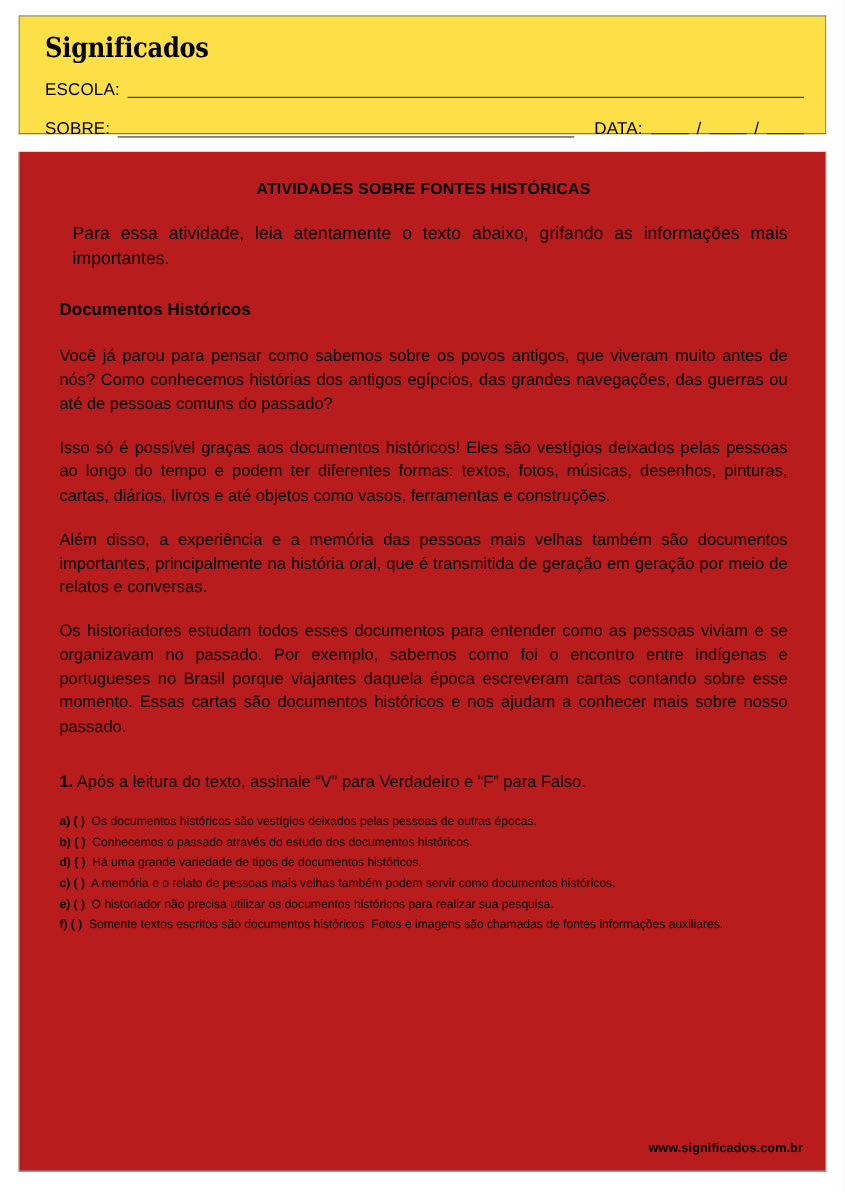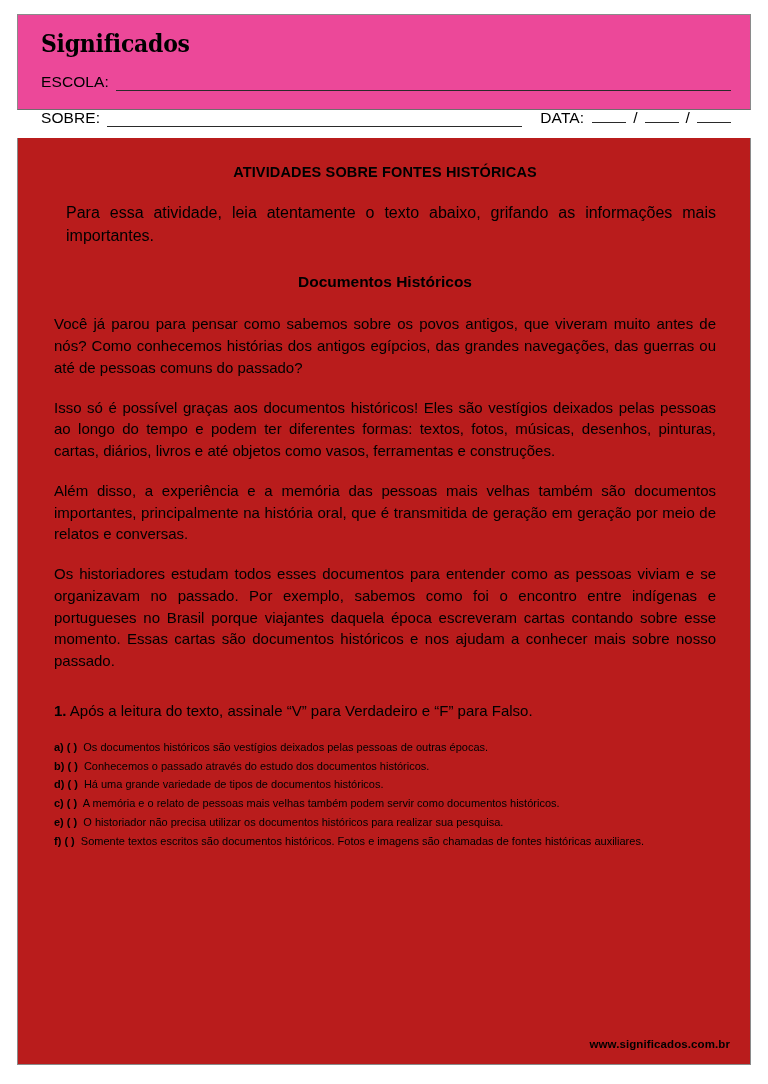--- a/index.html
+++ b/index.html
@@ -21,45 +21,45 @@
     height: 1084px;
     box-sizing: border-box;
   }
 
   
   .header-box {
     position: absolute;
     left: 17px;
     top: 14px;
     width: 734px;
-    height: 96px;
+    height: 108px;
     box-sizing: border-box;
     border: 1.2px solid #8a8a8a;
     border-bottom: 1.4px solid #6e6e6e;
-    background: #ec4899;
+    background: #fde047;
   }
 
   .logo {
     position: absolute;
     left: 23px;
     top: 16px;
     font-family: "DejaVu Serif", "Liberation Serif", serif;
     font-weight: 700;
     font-size: 25px;
     letter-spacing: -0.3px;
     line-height: 1;
     transform: scaleX(0.88);
     transform-origin: left center;
   }
 
   .field-row {
     position: absolute;
     left: 23px;
     display: flex;
-    align-items: flex-end;
+    align-items: center;
     font-size: 15.5px;
     letter-spacing: 0.1px;
   }
   .field-row.escola { top: 58px; width: 690px; }
   .field-row.nome   { top: 94px; width: 690px; }
 
   .field-label {
     white-space: nowrap;
     padding-right: 7px;
   }
@@ -117,21 +117,21 @@
   }
 
   .intro {
     font-size: 16px;
     line-height: 1.42;
     text-align: justify;
     margin: 0 0 26px 12px;
   }
 
   .text-title {
-    text-align: center;
+    text-align: left;
     font-weight: 700;
     font-size: 15.5px;
     margin: 0 0 22px 0;
   }
 
   .para {
     font-size: 15px;
     line-height: 1.45;
     text-align: justify;
     margin: 0 0 18px 0;
@@ -229,21 +229,21 @@
           <li class="alt-item">
             <span class="alt-marker">d) ( )</span><span> Há uma grande variedade de tipos de documentos históricos.</span>
           </li>
           <li class="alt-item">
             <span class="alt-marker">c) ( )</span><span> A memória e o relato de pessoas mais velhas também podem servir como documentos históricos.</span>
           </li>
           <li class="alt-item">
             <span class="alt-marker">e) ( )</span><span> O historiador não precisa utilizar os documentos históricos para realizar sua pesquisa.</span>
           </li>
           <li class="alt-item">
-            <span class="alt-marker">f) ( )</span><span> Somente textos escritos são documentos históricos. Fotos e imagens são chamadas de fontes históricas auxiliares.</span>
+            <span class="alt-marker">f) ( )</span><span> Somente textos escritos são documentos históricos. Fotos e imagens são chamadas de fontes informações auxiliares.</span>
           </li>
         </ul>
       </div>
 
     </div>
 
     <div class="footer-url">www.significados.com.br</div>
   </div>
 
 </div>

